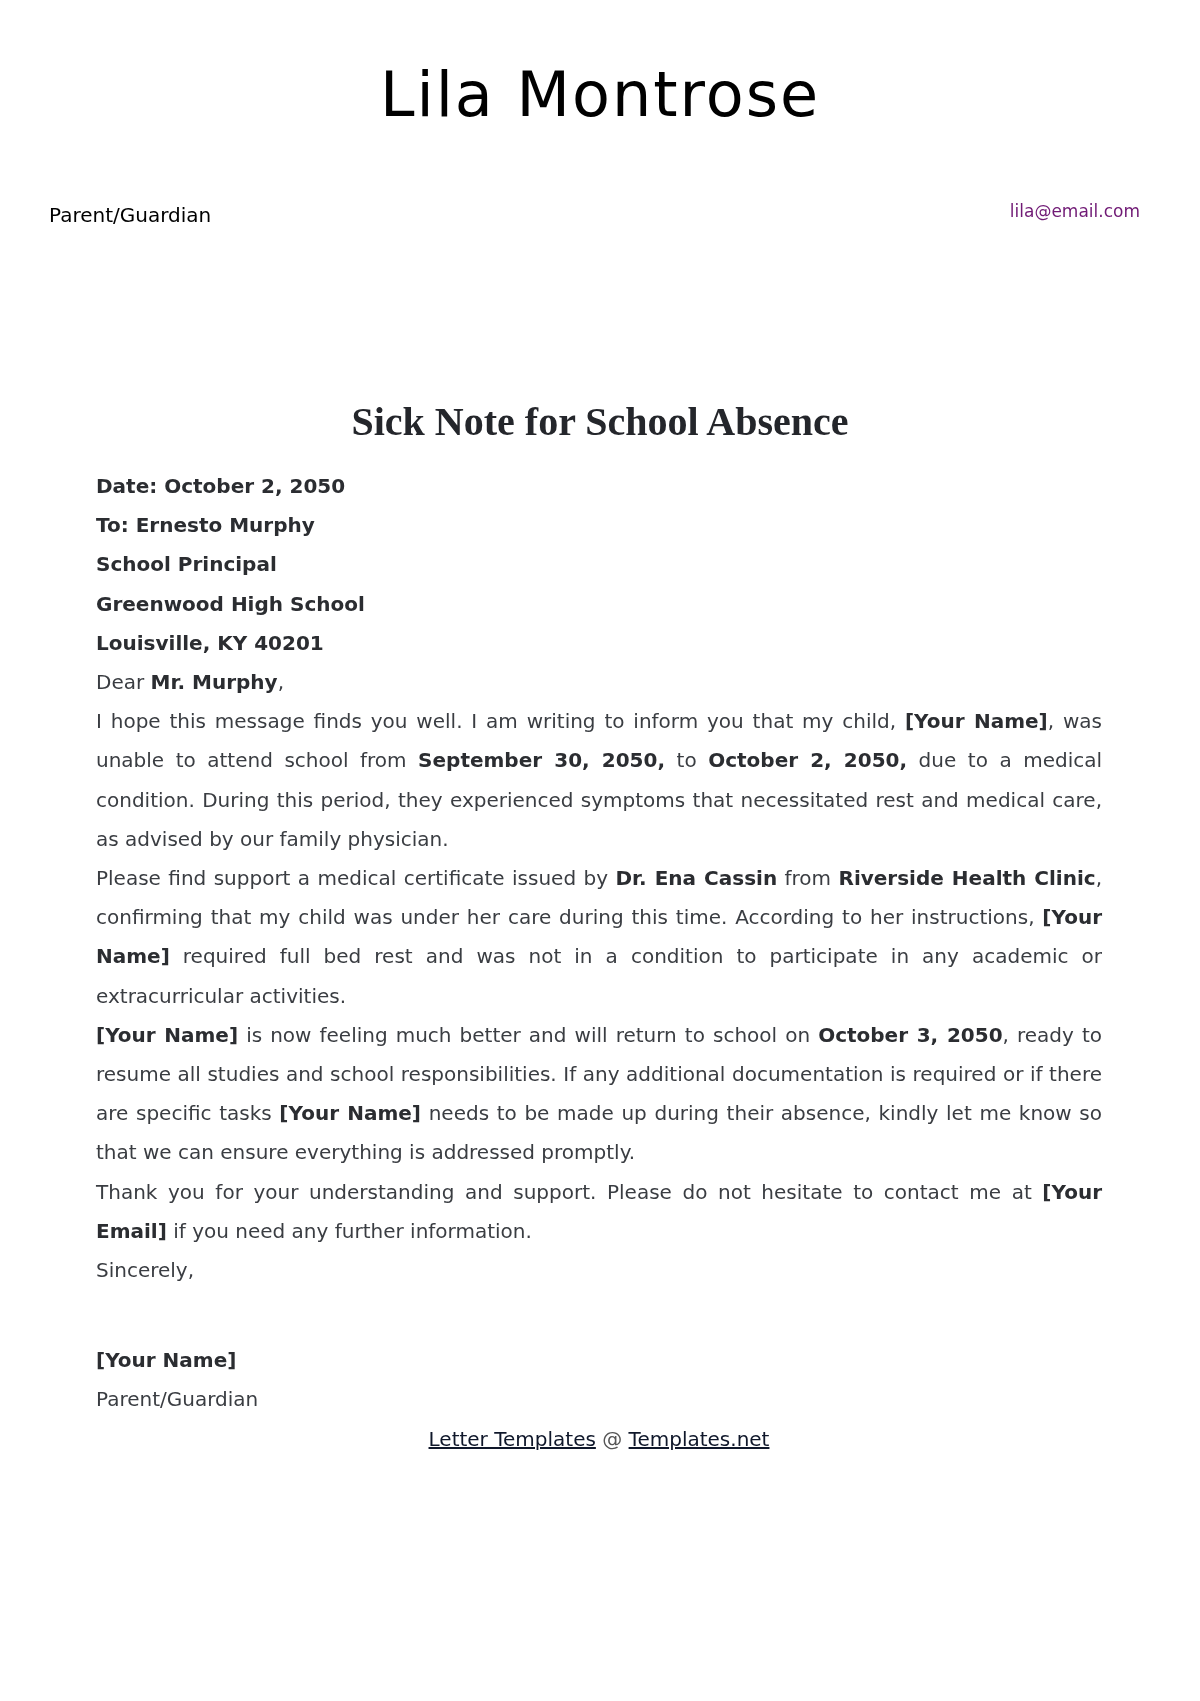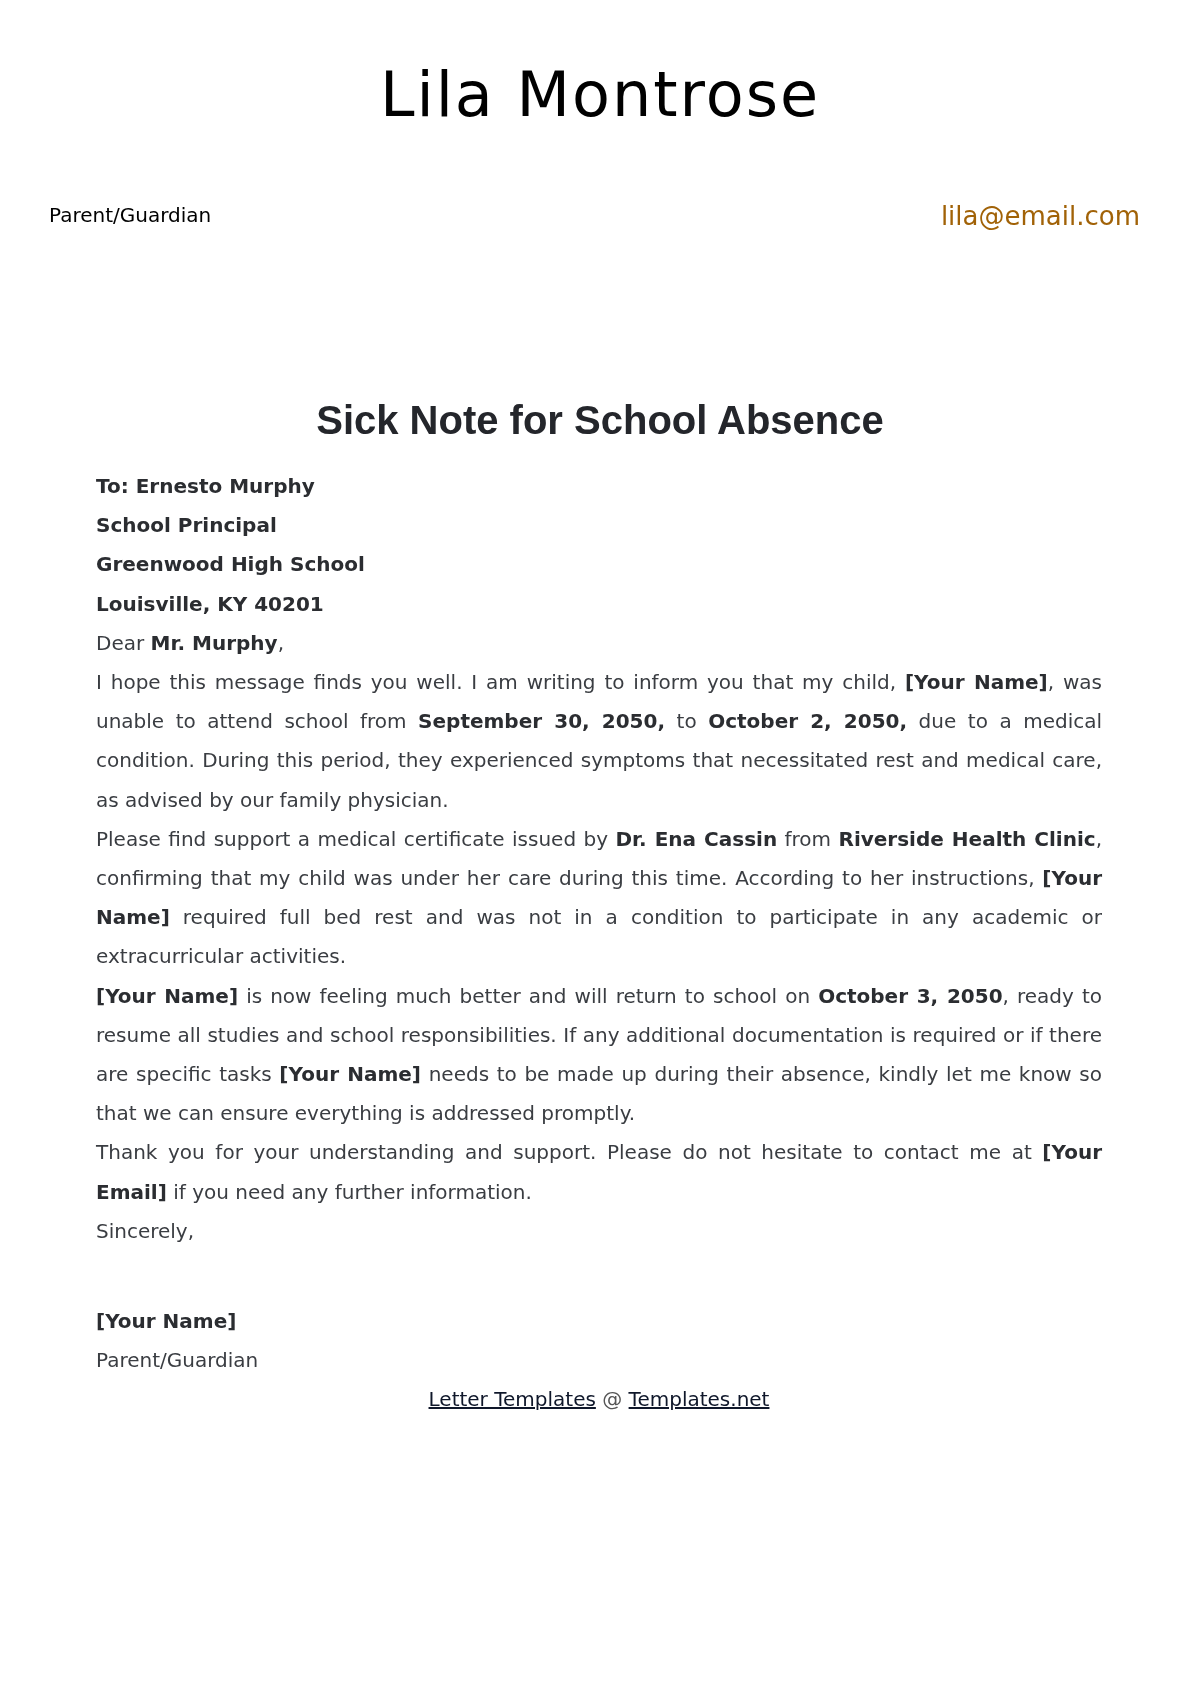--- a/index.html
+++ b/index.html
@@ -1,39 +1,40 @@
 <!DOCTYPE html>
 <html><head>
 <meta charset="utf-8">
 <style>
   html, body { margin: 0; padding: 0; background: #ffffff; }
   body { width: 1200px; height: 1701px; position: relative; overflow: hidden; font-family: "Liberation Sans", sans-serif; }
   .header-name { position: absolute; top: 58px; left: 0; width: 1200px; text-align: center; font-size: 62px; color: #000; letter-spacing: 2px; font-family: "DejaVu Sans", sans-serif; font-weight: normal; }
   .meta-left { position: absolute; top: 203px; left: 49px; font-size: 20px; color: #000; font-family: "DejaVu Sans", sans-serif; }
-  .meta-right { position: absolute; top: 201px; right: 60px; font-size: 26px; color: #a16207; font-family: "DejaVu Sans", sans-serif; }
-  .title { position: absolute; top: 398px; left: 0; width: 1200px; text-align: center; font-size: 40px; font-weight: bold; color: #24262b; font-family: Liberation Sans, sans-serif; }
+  .meta-right { position: absolute; top: 201px; right: 60px; font-size: 17px; color: #701a75; font-family: "DejaVu Sans", sans-serif; }
+  .title { position: absolute; top: 398px; left: 0; width: 1200px; text-align: center; font-size: 40px; font-weight: bold; color: #24262b; font-family: Liberation Serif, serif; }
   .body { position: absolute; top: 467px; left: 96px; width: 1006px; font-size: 20px; line-height: 39.2px; color: #3a3d42; font-family: "DejaVu Sans", sans-serif; }
   .body p { margin: 0; text-align: justify; }
   .body b { color: #2b2d31; }
   .addr { font-weight: bold; color: #2b2d31; }
   .gap { height: 51px; }
   .footer { text-align: center; margin-top: 0; }
   .footer a { color: #0f172a; text-decoration: underline; }
   .footer .at { color: #555; }
 </style>
 </head>
 <body>
 
 <div class="header-name">Lila Montrose</div>
 <div class="meta-left">Parent/Guardian</div>
 <div class="meta-right">lila@email.com</div>
 
 <div class="title">Sick Note for School Absence</div>
 
 <div class="body">
+  <p class="addr">Date: October 2, 2050</p>
   <p class="addr">To: Ernesto Murphy</p>
   <p class="addr">School Principal</p>
   <p class="addr">Greenwood High School</p>
   <p class="addr">Louisville, KY 40201</p>
   <p><span>Dear </span><b>Mr. Murphy</b><span>,</span></p>
 
   <p><span>I hope this message finds you well. I am writing to inform you that my child, </span><b>[Your Name]</b><span>, was unable to attend school from </span><b>September 30, 2050,</b><span> to </span><b>October 2, 2050,</b><span> due to a medical condition. During this period, they experienced symptoms that necessitated rest and medical care, as advised by our family physician.</span></p>
 
   <p><span>Please find support a medical certificate issued by </span><b>Dr. Ena Cassin</b><span> from </span><b>Riverside Health Clinic</b><span>, confirming that my child was under her care during this time. According to her instructions, </span><b>[Your Name]</b><span> required full bed rest and was not in a condition to participate in any academic or extracurricular activities.</span></p>
 

